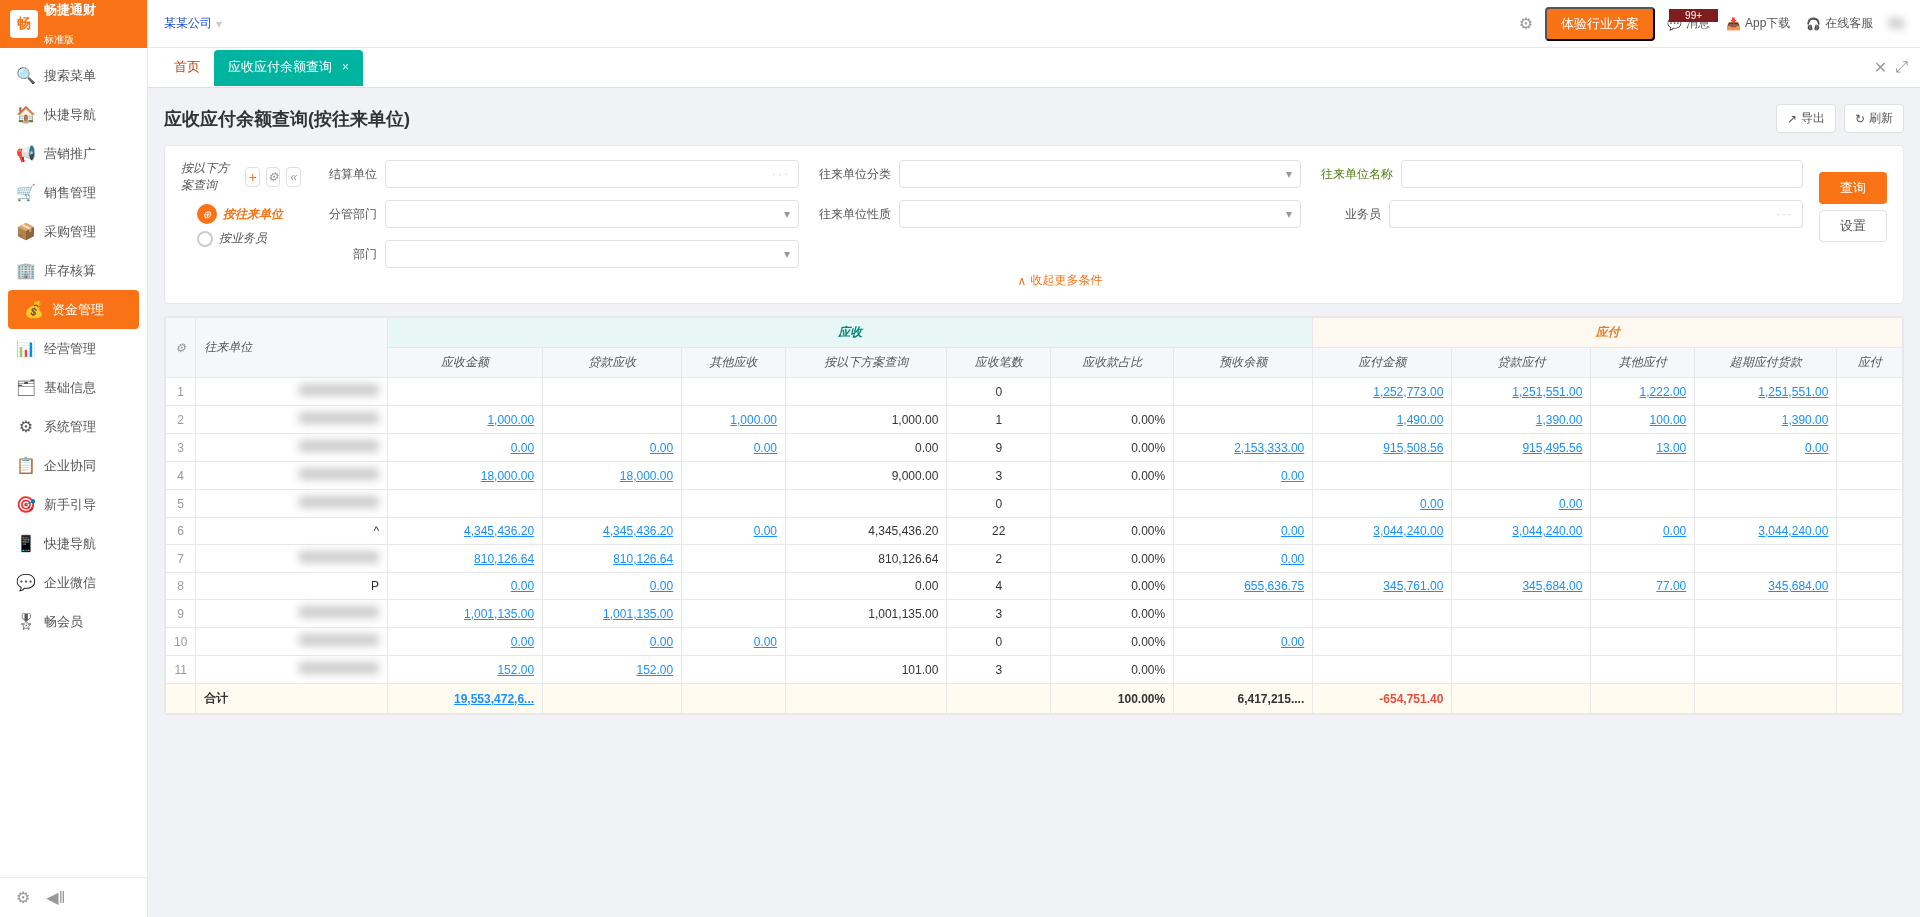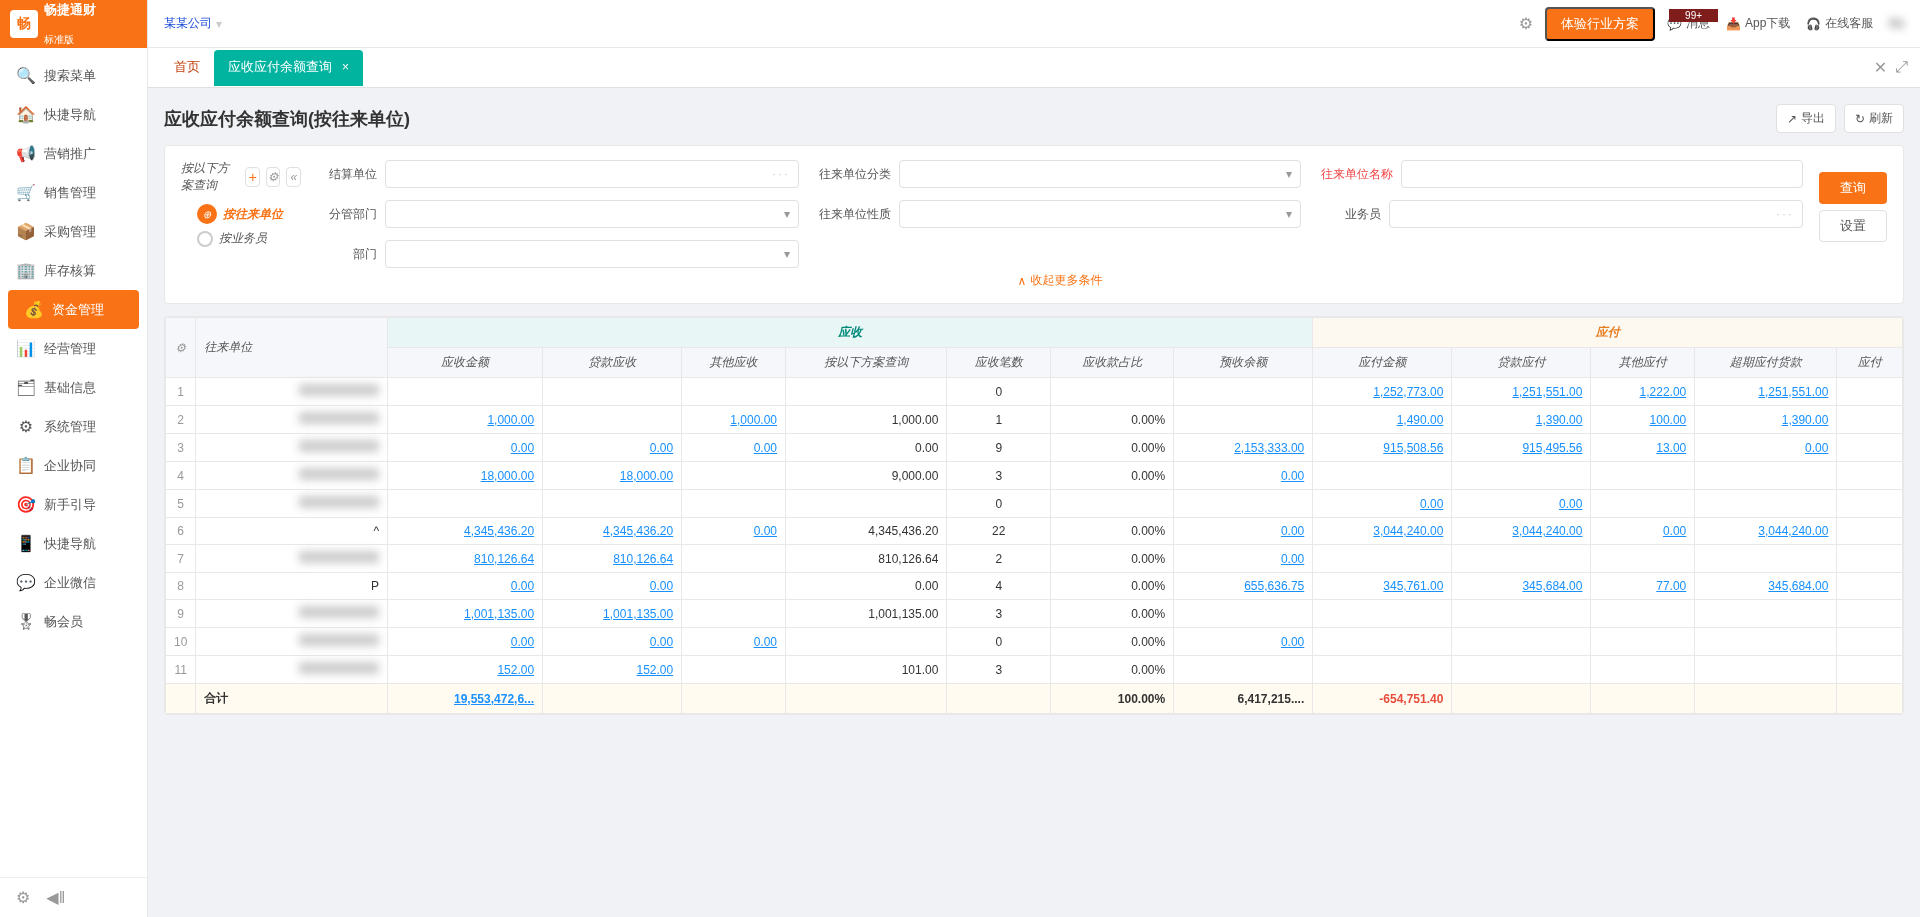--- a/index.html
+++ b/index.html
@@ -301,21 +301,21 @@
                 <span style="color:#ccc;letter-spacing:2px;">···</span>
               </div>
             </div>
             <div style="display:flex;align-items:center;gap:8px;">
               <span style="color:#555;font-size:12px;white-space:nowrap;min-width:72px;text-align:right;">往来单位分类</span>
               <div style="flex:1;height:28px;border:1px solid #e0e0e0;border-radius:4px;padding:0 8px;display:flex;align-items:center;justify-content:flex-end;background:#fff;cursor:pointer;">
                 <span style="color:#999;">▾</span>
               </div>
             </div>
             <div style="display:flex;align-items:center;gap:8px;">
-              <span style="color:#ef4444;font-size:12px;white-space:nowrap;min-width:72px;text-align:right;">往来单位名称</span>
+              <span style="color:#4d7c0f;font-size:12px;white-space:nowrap;min-width:72px;text-align:right;">往来单位名称</span>
               <div style="flex:1;height:28px;border:1px solid #e0e0e0;border-radius:4px;padding:0 8px;display:flex;align-items:center;background:#fff;"></div>
             </div>
 
             <div style="display:flex;align-items:center;gap:8px;">
               <span style="color:#555;font-size:12px;white-space:nowrap;min-width:60px;text-align:right;">分管部门</span>
               <div style="flex:1;height:28px;border:1px solid #e0e0e0;border-radius:4px;padding:0 8px;display:flex;align-items:center;justify-content:flex-end;background:#fff;cursor:pointer;">
                 <span style="color:#999;">▾</span>
               </div>
             </div>
             <div style="display:flex;align-items:center;gap:8px;">

